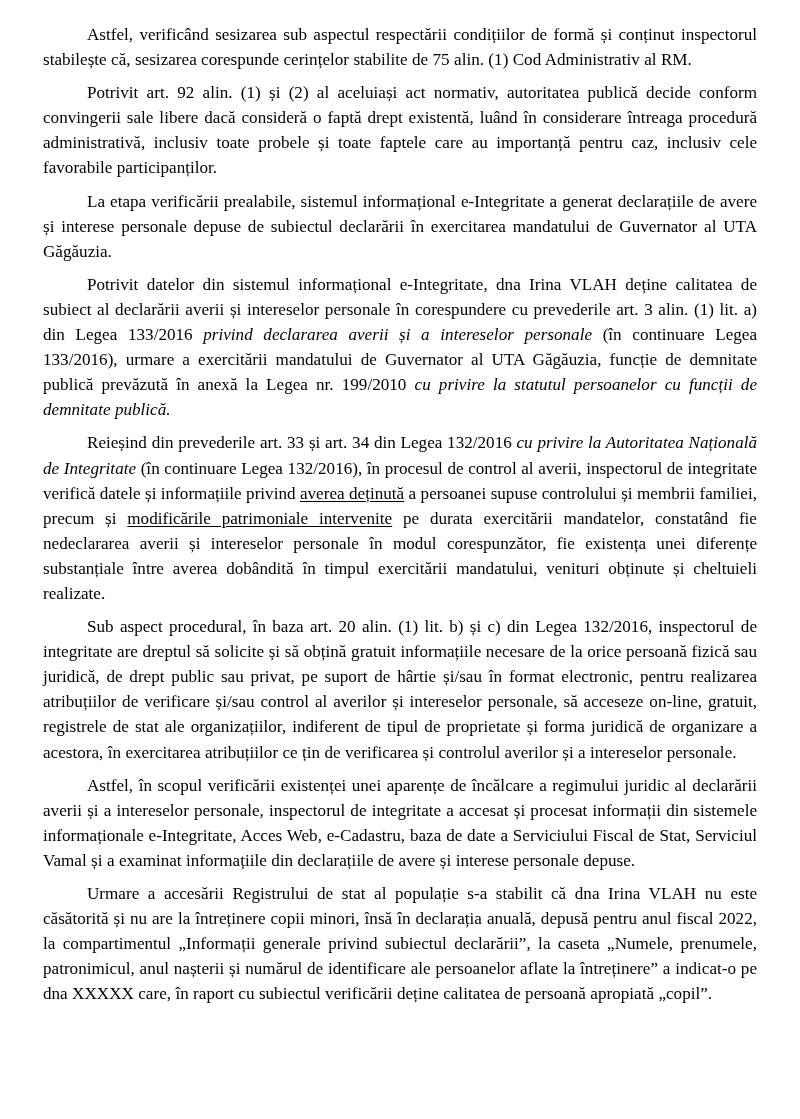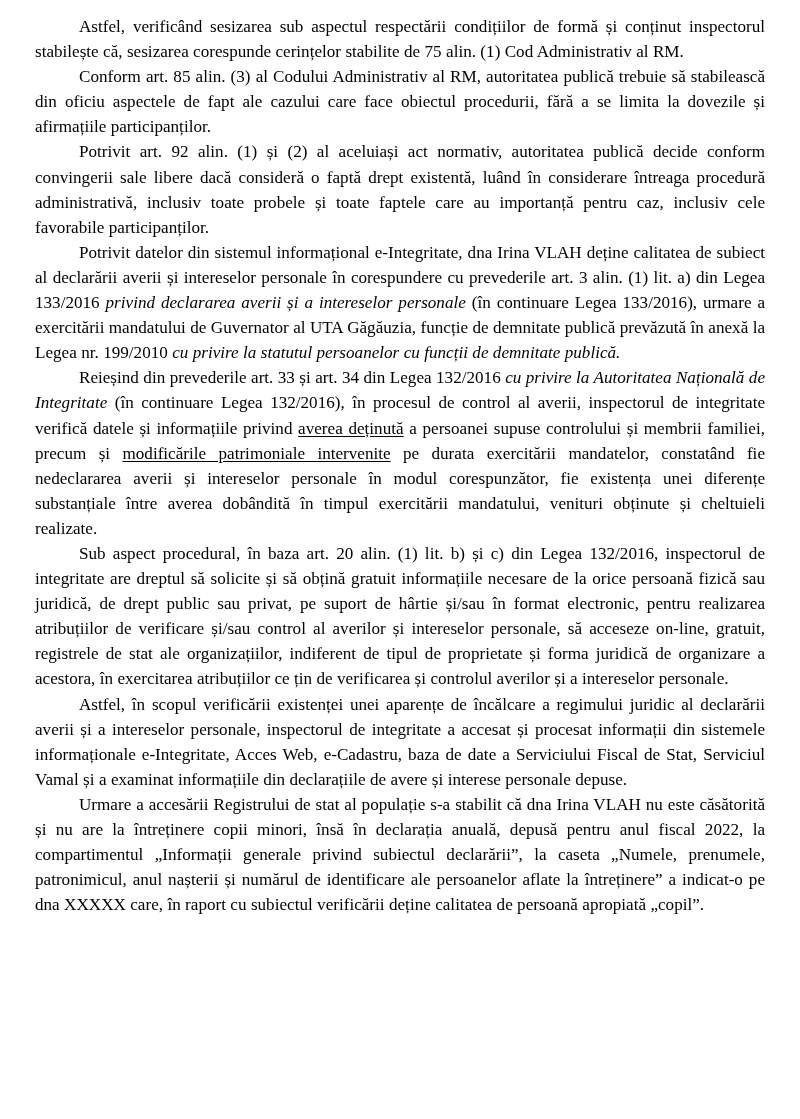--- a/index.html
+++ b/index.html
@@ -15,21 +15,21 @@
     color: #000000;
   }
   #page {
     width: 800px;
     height: 1119px;
     box-sizing: border-box;
     padding: 14px 35px 10px 35px;
     background: #ffffff;
   }
   .para {
-    margin: 0;
+    margin: 8px;
     text-indent: 44px;
     text-align: justify;
     font-size: 17.1px;
     line-height: 25.1px;
     letter-spacing: 0.01px;
     word-spacing: 0.1px;
     -webkit-hyphens: none;
     hyphens: none;
   }
   .para:last-child {
@@ -40,21 +40,21 @@
   u.keyphrase {
     text-underline-offset: 2px;
   }
 </style>
 </head>
 <body>
 
 <div id="page">
   <div id="body-text">
       <p class="para"><span>Astfel, verificând sesizarea sub aspectul respectării condițiilor de formă și conținut inspectorul stabilește că, sesizarea corespunde cerințelor stabilite de 75 alin. (1) Cod Administrativ al RM.</span></p>
-      <p class="para"><span>Conform art. 85 alin. (3) al Codului Administrativ al RM, autoritatea publică trebuie să stabilească din oficiu aspectele de fapt ale cazului care face obiectul procedurii, fără a se limita la dovezile și afirmațiile participanților.</span></p>
       <p class="para"><span>Potrivit art. 92 alin. (1) și (2) al aceluiași act normativ, autoritatea publică decide conform convingerii sale libere dacă consideră o faptă drept existentă, luând în considerare întreaga procedură administrativă, inclusiv toate probele și toate faptele care au importanță pentru caz, inclusiv cele favorabile participanților.</span></p>
+      <p class="para"><span>La etapa verificării prealabile, sistemul informațional e-Integritate a generat declarațiile de avere și interese personale depuse de subiectul declarării în exercitarea mandatului de Guvernator al UTA Găgăuzia.</span></p>
       <p class="para"><span>Potrivit datelor din sistemul informațional e-Integritate, dna Irina VLAH deține calitatea de subiect al declarării averii și intereselor personale în corespundere cu prevederile art. 3 alin. (1) lit. a) din Legea 133/2016 </span><i class="lawtitle">privind declararea averii și a intereselor personale</i><span> (în continuare Legea 133/2016), urmare a exercitării mandatului de Guvernator al UTA Găgăuzia, funcție de demnitate publică prevăzută în anexă la Legea nr. 199/2010 </span><i class="lawtitle">cu privire la statutul persoanelor cu funcții de demnitate publică.</i></p>
       <p class="para"><span>Reieșind din prevederile art. 33 și art. 34 din Legea 132/2016 </span><i class="lawtitle">cu privire la Autoritatea Națională de Integritate</i><span> (în continuare Legea 132/2016), în procesul de control al averii, inspectorul de integritate verifică datele și informațiile privind </span><u class="keyphrase">averea deținută</u><span> a persoanei supuse controlului și membrii familiei, precum și </span><u class="keyphrase">modificările patrimoniale intervenite</u><span> pe durata exercitării mandatelor, constatând fie nedeclararea averii și intereselor personale în modul corespunzător, fie existența unei diferențe substanțiale între averea dobândită în timpul exercitării mandatului, venituri obținute și cheltuieli realizate.</span></p>
       <p class="para"><span>Sub aspect procedural, în baza art. 20 alin. (1) lit. b) și c) din Legea 132/2016, inspectorul de integritate are dreptul să solicite și să obțină gratuit informațiile necesare de la orice persoană fizică sau juridică, de drept public sau privat, pe suport de hârtie și/sau în format electronic, pentru realizarea atribuțiilor de verificare și/sau control al averilor și intereselor personale, să acceseze on-line, gratuit, registrele de stat ale organizațiilor, indiferent de tipul de proprietate și forma juridică de organizare a acestora, în exercitarea atribuțiilor ce țin de verificarea și controlul averilor și a intereselor personale.</span></p>
       <p class="para"><span>Astfel, în scopul verificării existenței unei aparențe de încălcare a regimului juridic al declarării averii și a intereselor personale, inspectorul de integritate a accesat și procesat informații din sistemele informaționale e-Integritate, Acces Web, e-Cadastru, baza de date a Serviciului Fiscal de Stat, Serviciul Vamal și a examinat informațiile din declarațiile de avere și interese personale depuse.</span></p>
       <p class="para"><span>Urmare a accesării Registrului de stat al populație s-a stabilit că dna Irina VLAH nu este căsătorită și nu are la întreținere copii minori, însă în declarația anuală, depusă pentru anul fiscal 2022, la compartimentul „Informații generale privind subiectul declarării”, la caseta „Numele, prenumele, patronimicul, anul nașterii și numărul de identificare ale persoanelor aflate la întreținere” a indicat-o pe dna XXXXX care, în raport cu subiectul verificării deține calitatea de persoană apropiată „copil”.</span></p>
     </div>
 </div>
 
 </body></html>

